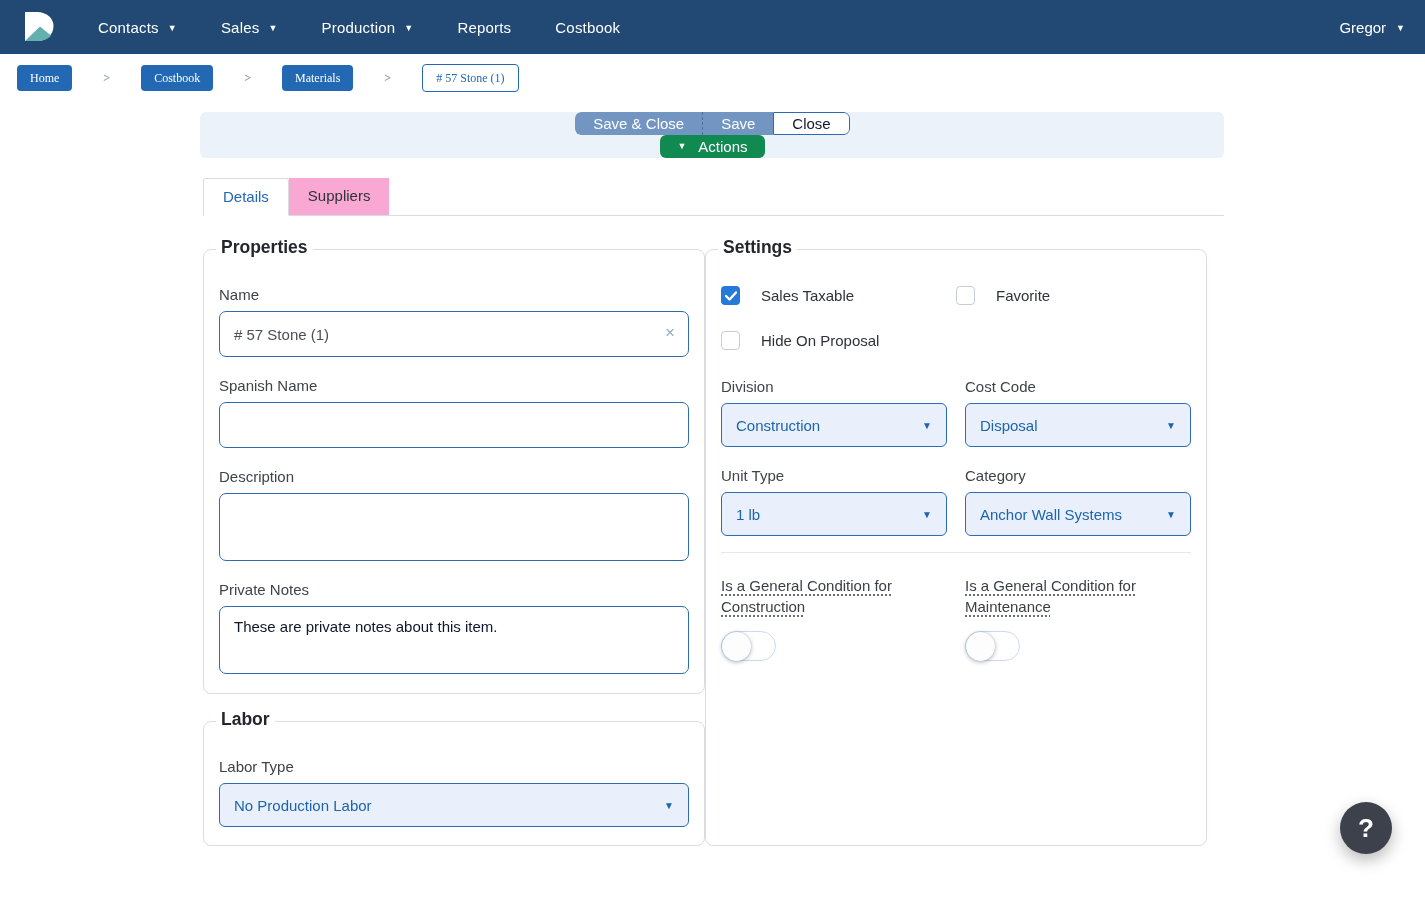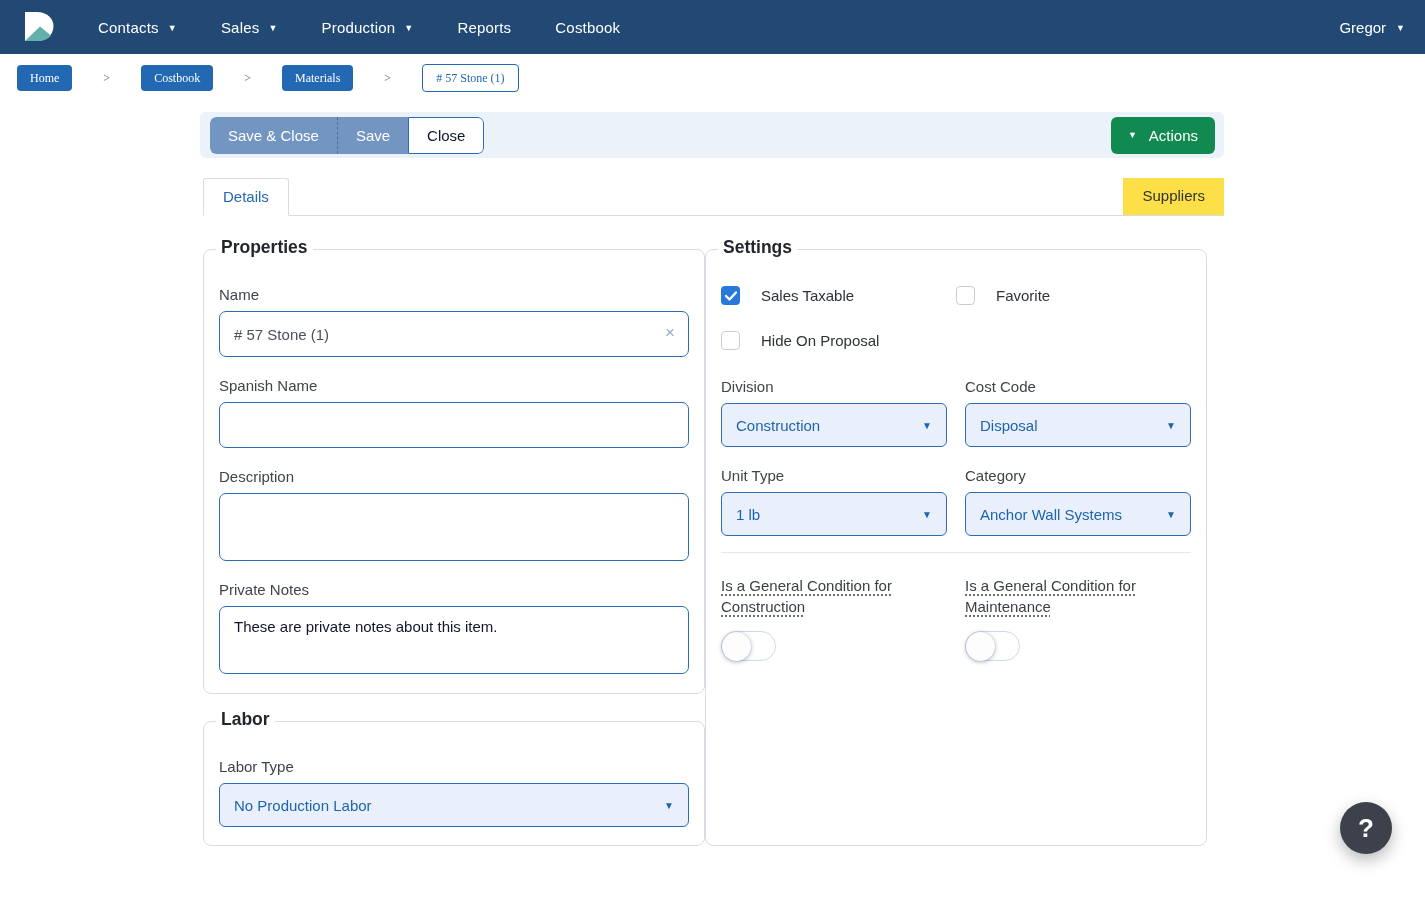--- a/index.html
+++ b/index.html
@@ -20,40 +20,40 @@
   
   .breadcrumb { display: flex; align-items: center; gap: 31px; padding: 10px 0 0 17px; font-family: Liberation Serif, serif; }
   .crumb { font-size: 12px; padding: 6px 13px; border-radius: 4px; cursor: pointer;
     line-height: 1.2; }
   .crumb.filled { background: #2268b2; color: #fff; }
   .crumb.outlined { background: #fff; color: #2268b2; border: 1px solid #2268b2; }
   .crumb-sep { color: #8d959e; font-size: 12px; font-weight: bold; }
 
   
   .action-bar { margin: 20px 0 0 200px; width: 1024px; height: 46px; background: #ecf2fa;
-    border-radius: 6px; display: flex; align-items: center; padding: 0 9px 0 10px; }
+    border-radius: 6px; display: flex; align-items: center; padding: 0 9px 0 10px; flex-direction: column; }
   .btn-group { display: flex; height: 37px; border-radius: 6px; overflow: hidden; }
   .btn { font-size: 15px; border: none; cursor: pointer; padding: 0 18px;
     font-family: inherit; display: flex; align-items: center; }
   .btn.muted { background: #7295c1; color: #fff; }
   .btn.muted.first { border-right: 1px dashed #48719f; border-radius: 6px 0 0 6px; }
   .btn.outline { background: #fff; color: #0f172a; border: 1px solid #2b6ab4;
     border-radius: 0 6px 6px 0; }
   .action-spacer { flex: 1; }
   .btn.actions { background: #108a51; color: #fff; height: 37px; border-radius: 6px;
     gap: 12px; padding: 0 17px; font-size: 15px; }
   .actions-caret { font-size: 9px; line-height: 1; }
 
   
   .tabs-row { margin: 20px 0 0 203px; width: 1021px; display: flex;
-    border-bottom: 1px solid #d8dce2; justify-content: space-between; }
+    border-bottom: 1px solid #d8dce2; }
   .tab { padding: 9px 19px 10px; font-size: 15px; cursor: pointer; margin-bottom: -1px; }
   .tab.active { color: #2268b2; background: #fff; border: 1px solid #d8dce2;
     border-bottom: 1px solid #fff; border-radius: 3px 3px 0 0; }
-  .tab.inactive { color: #2e3338; background: #fde047; border-bottom: 1px solid #d8dce2; }
+  .tab.inactive { color: #2e3338; background: #f9a8d4; border-bottom: 1px solid #d8dce2; }
 
   
   .content { margin: 33px 0 30px 203px; width: 1021px; display: flex; 
     align-items: stretch; }
   .col { width: 502px; display: flex; flex-direction: column; }
   .panel { position: relative; border: 1px solid #d9dde3; border-radius: 8px;
     padding: 36px 15px 18px; background: #fff; }
   .panel .legend { position: absolute; top: -13px; left: 12px; background: #fff;
     padding: 0 5px; font-size: 17.5px; font-weight: bold; color: #23272d; }
   .panel.properties { min-height: 445px; }

